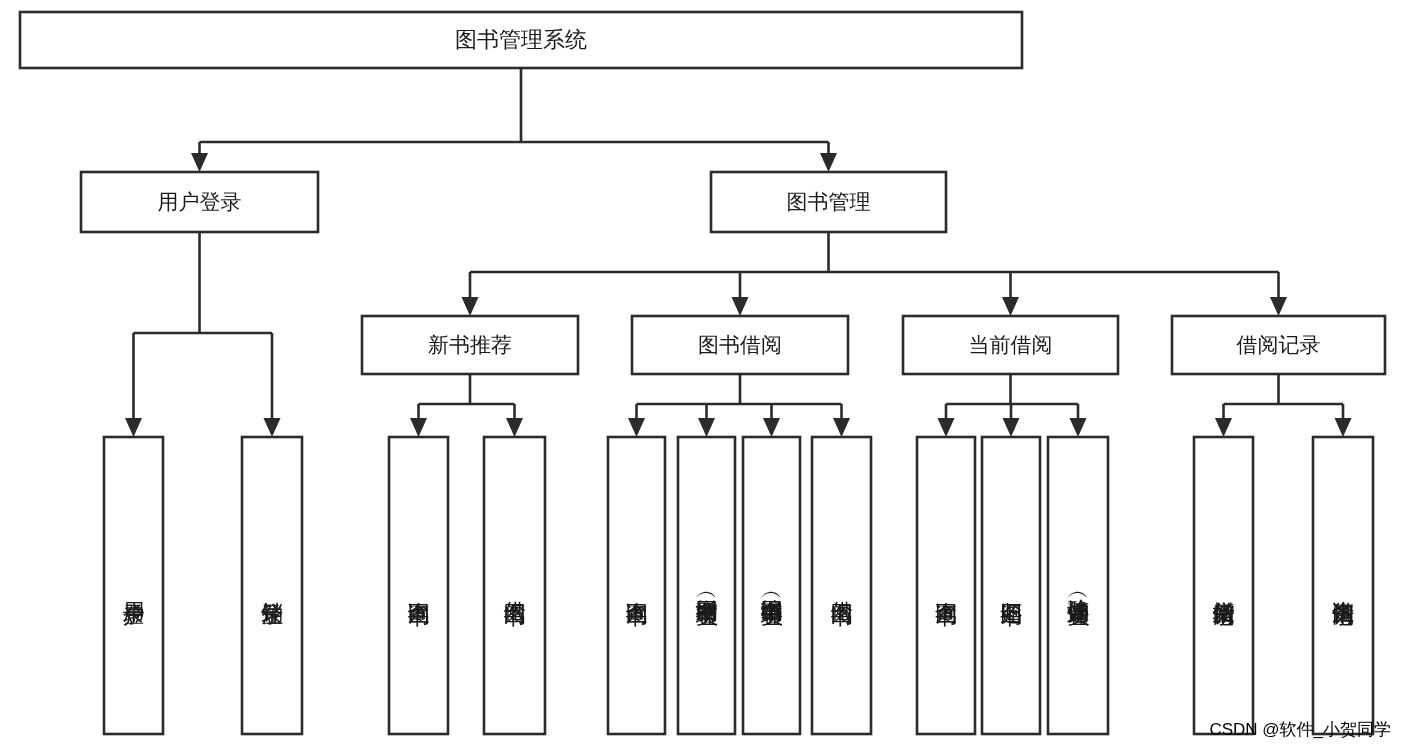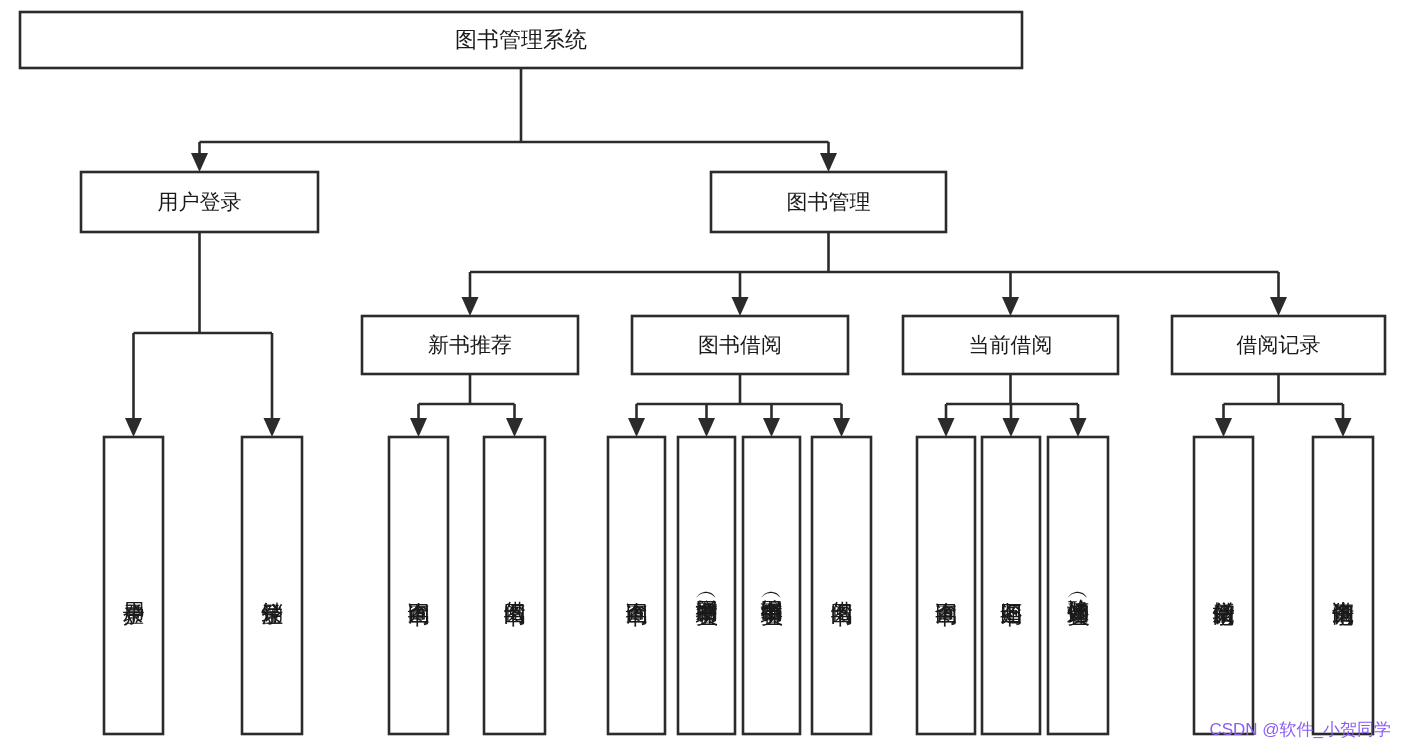--- a/index.html
+++ b/index.html
@@ -65,21 +65,21 @@
     text-align: center;
     white-space: nowrap;
     pointer-events: none;
   }
   .watermark {
     position: absolute;
     right: 14px;
     bottom: 6px;
     font-family: "Liberation Sans", "DejaVu Sans", sans-serif;
     font-size: 17px;
-    color: #8b5cf6;
+    color: #000000;
     white-space: nowrap;
   }
 </style>
 </head>
 <body>
 
 <div id="diagram-root">
 
   <svg id="flow" viewBox="0 0 1405 747">
     <g id="connectors">

